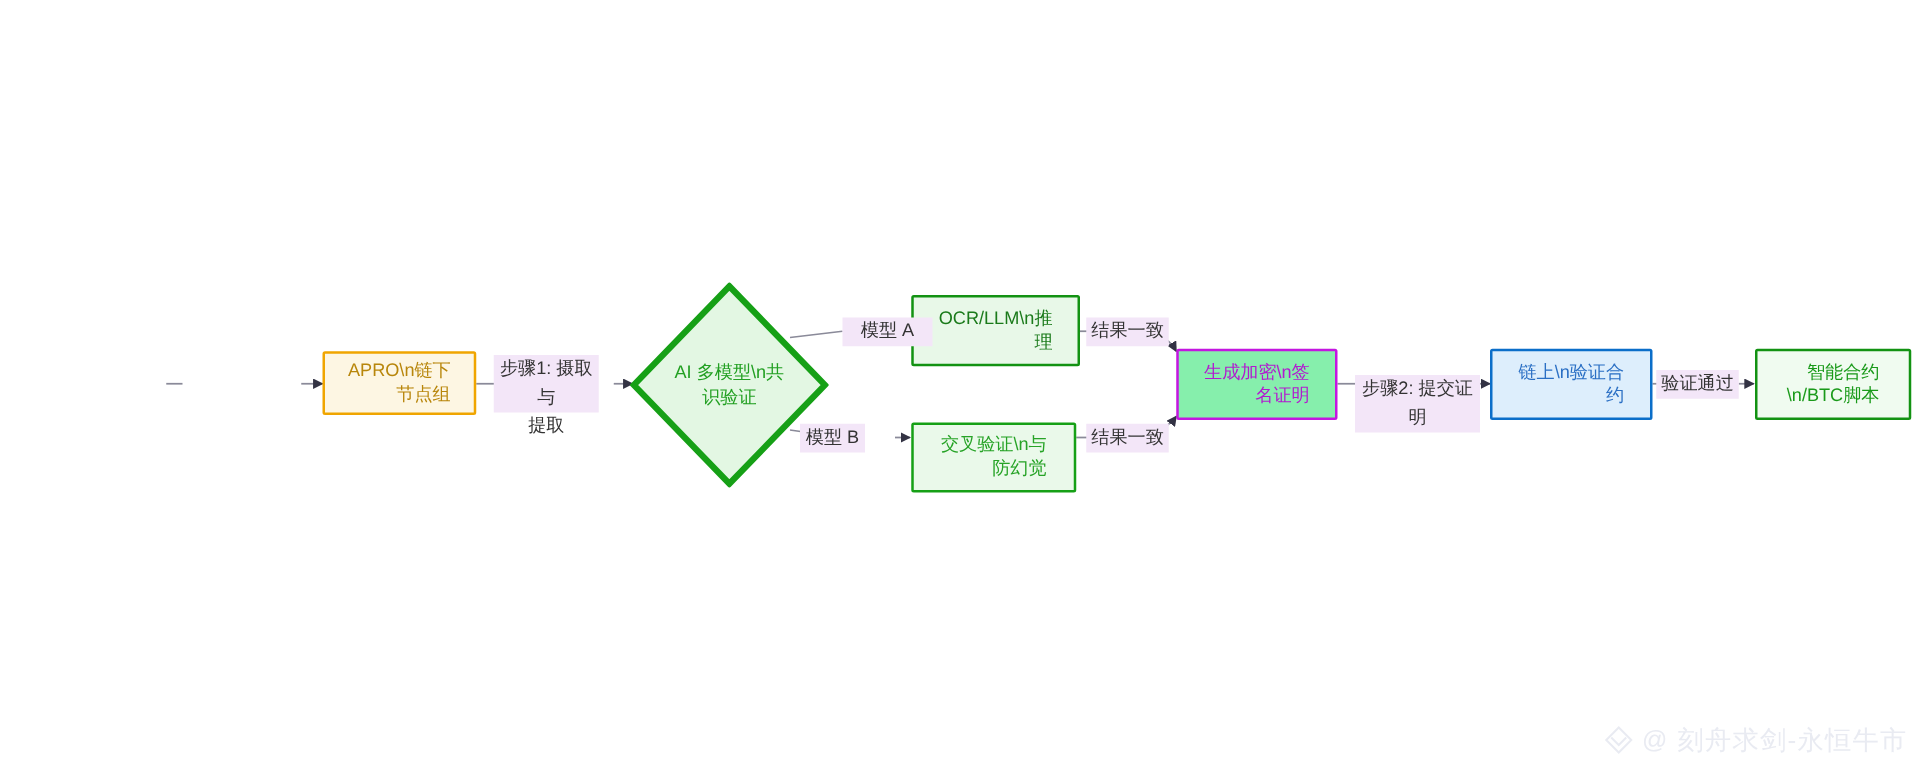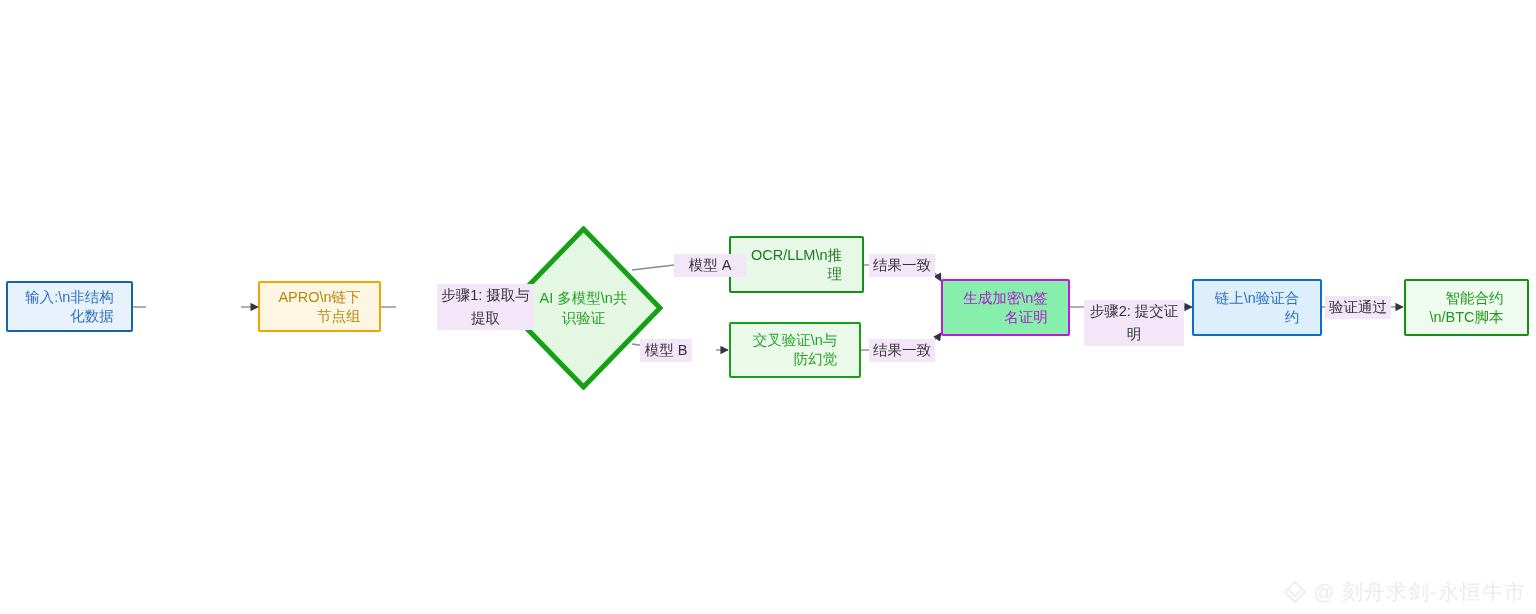--- a/index.html
+++ b/index.html
@@ -56,20 +56,21 @@
   }
   .n-green {
     background: #e8f8e8;
     border: 2.5px solid #129212;
     color: #1a7a1a;
   }
   .n-green-light {
     background: #eaf9ea;
     border: 2.5px solid #16a016;
     color: #26a326;
+    margin-top: 16px;
   }
   .n-magenta {
     background: #86efac;
     border: 2.5px solid #c416e0;
     color: #b21ad0;
   }
   .n-blue2 {
     background: #ddeefc;
     border: 2.5px solid #0b6ec9;
     color: #2a6fc4;
@@ -165,22 +166,20 @@
     <path d="M 861 350 L 871 350" fill="none" stroke="#8a8a99" stroke-width="1.4"></path>
     <path d="M 926 345 Q 936 340 941 333" fill="none" stroke="#8a8a99" stroke-width="1.4" marker-end="url(#arrow)"></path>
 
     <path d="M 1070 307 L 1084 307" fill="none" stroke="#8a8a99" stroke-width="1.4"></path>
     <path d="M 1179 307 L 1192 307" fill="none" stroke="#8a8a99" stroke-width="1.4" marker-end="url(#arrow)"></path>
 
     <path d="M 1322 307 L 1331 307" fill="none" stroke="#8a8a99" stroke-width="1.4"></path>
     <path d="M 1391 307 L 1403 307" fill="none" stroke="#8a8a99" stroke-width="1.4" marker-end="url(#arrow)"></path>
   </svg>
 
-  <div class="node n-blue" style="left:6px; top:281px; width:127px; height:51px;">输入:\n非结构
-化数据</div>
 
   <div class="node n-orange" style="left:258px; top:281px; width:123px; height:51px;">APRO\n链下
 节点组</div>
 
   <div class="diamond-wrap" style="left:504px; top:226px; width:159px; height:164px;">
     <svg class="diamond-shape" viewBox="0 0 159 164">
       <polygon points="79.5,3 156,82 79.5,161 3,82" fill="#e3f7e3" stroke="#16a016" stroke-width="5"></polygon>
     </svg>
     <div class="diamond-label">AI 多模型\n共
 识验证</div>
@@ -195,21 +194,21 @@
   <div class="node n-magenta" style="left:941px; top:279px; width:129px; height:57px;">生成加密\n签
 名证明</div>
 
   <div class="node n-green" style="left:1404px; top:279px; width:125px; height:57px; background:#f0fbf0; color:#1a9a1a;">智能合约
 \n/BTC脚本</div>
 
   <div class="node n-blue2" style="left:1192px; top:279px; width:130px; height:57px;">链上\n验证合
 约</div>
 
 
-  <div class="edge-label" style="left:395px; top:284px; width:97px; height:46px;margin-left:42px;">步骤1: 摄取与
+  <div class="edge-label" style="left:395px; top:284px; width:84px; height:46px;">步骤1: 摄取与
 提取</div>
 
   <div class="edge-label" style="left:674px; top:254px; width:72px; height:23px;">模型 A</div>
 
   <div class="edge-label" style="left:640px; top:339px; width:52px; height:23px;">模型 B</div>
 
   <div class="edge-label" style="left:869px; top:254px; width:66px; height:23px;">结果一致</div>
 
   <div class="edge-label" style="left:869px; top:339px; width:66px; height:23px;">结果一致</div>
 

